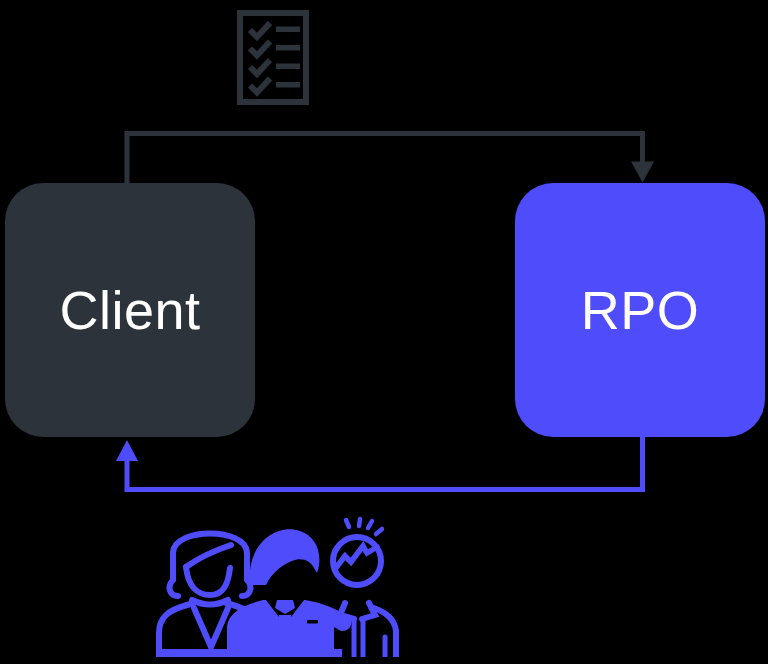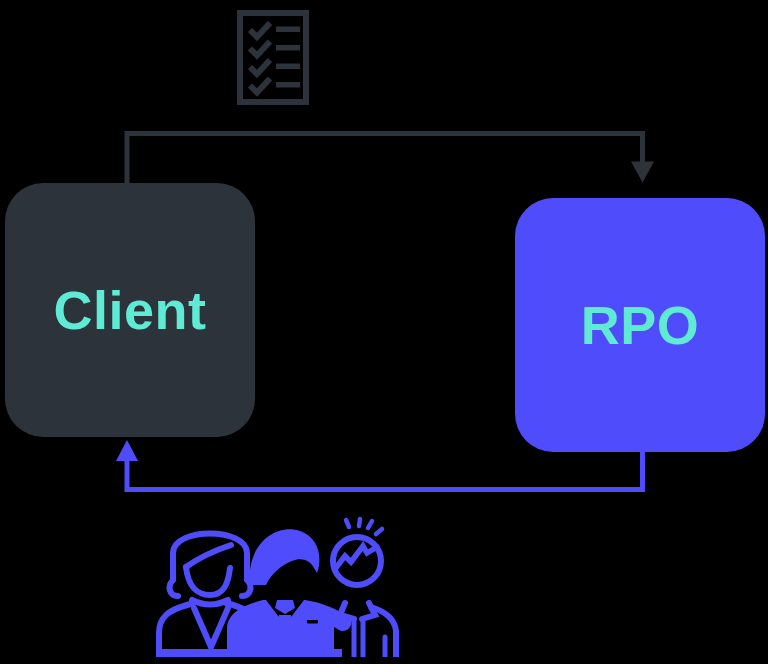--- a/index.html
+++ b/index.html
@@ -11,25 +11,25 @@
     font-family:"Liberation Sans", sans-serif;
   }
   .abs{position:absolute;}
   .node{
     position:absolute;
     width:250px;height:254px;
     border-radius:38px;
     display:flex;align-items:center;justify-content:center;
   }
   #client-node{left:5px;top:183px;background:#2d333b;}
-  #rpo-node{left:515px;top:198px;background:#4f4dfb;}
+  #rpo-node{left:515px;top:183px;background:#4f4dfb;}
   .node-label{
-    color:#5eead4;
+    color:#ffffff;
     font-size:54px;
-    font-weight:700;
+    font-weight:400;
     letter-spacing:0.5px;
     line-height:1;
   }
   svg{display:block;}
 </style>
 </head>
 <body>
 
 <div id="canvas">
 

